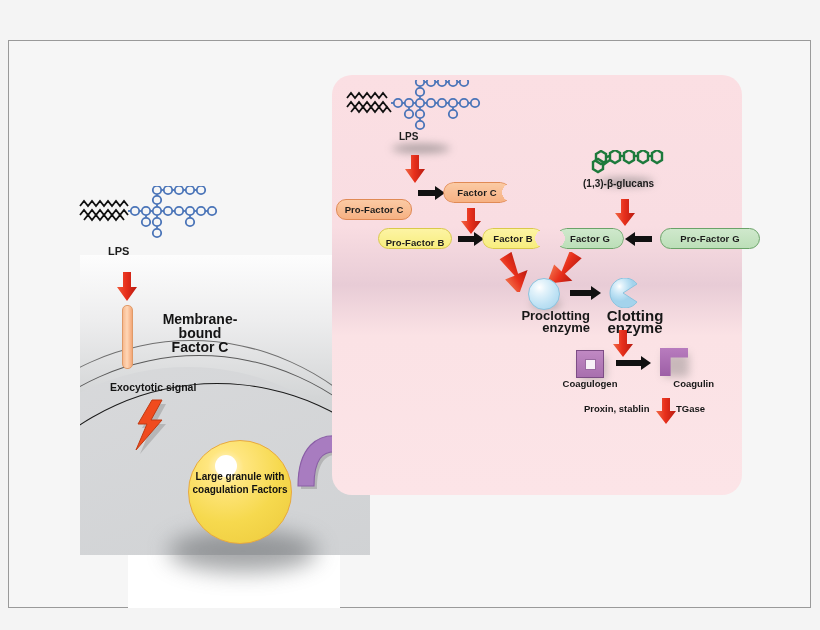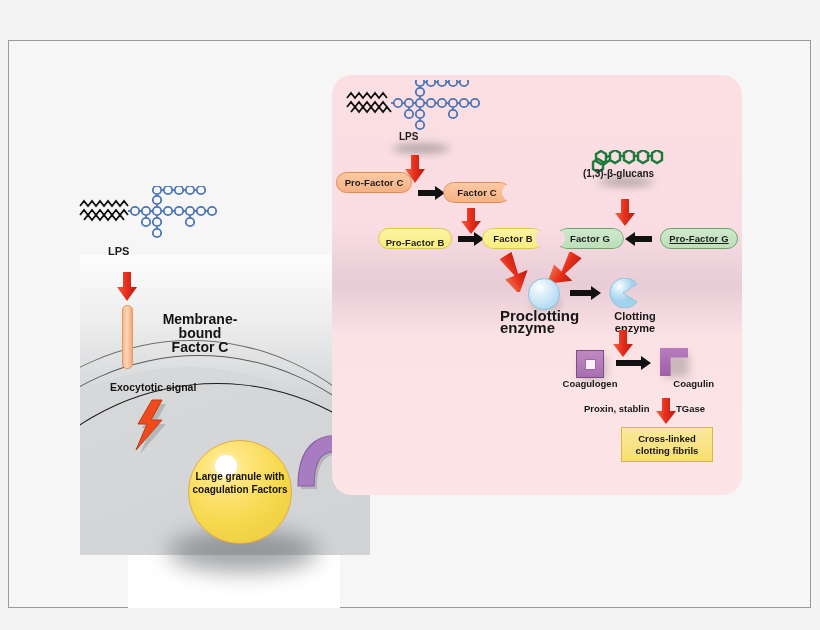--- a/index.html
+++ b/index.html
@@ -80,24 +80,24 @@
      border-top:7px solid transparent;border-bottom:7px solid transparent;}
   .blackarrow.left:after{right:auto;left:-9px;border-left:none;border-right:10px solid #111;}
 
   .ra{position:absolute;}
 
   .shadowblob{position:absolute;background:#6b6b6b;border-radius:50%;filter:blur(4px);opacity:.55;}
 
   #procEnz{position:absolute;left:528px;top:278px;width:30px;height:30px;border-radius:50%;
      background:radial-gradient(circle at 35% 28%, #ffffff 0%, #e4f3fb 22%, #bfe2f4 60%, #a3d3ec 100%);
      border:1px solid #8cc3de;}
-  #procLabel{position:absolute;left:500px;top:310px;width:90px;text-align:left;font-size:15px;
+  #procLabel{position:absolute;left:500px;top:310px;width:90px;text-align:right;font-size:13px;
      font-weight:700;color:#171717;line-height:12px;}
   #clotEnz{position:absolute;left:608px;top:278px;width:30px;height:30px;}
-  #clotLabel{position:absolute;left:595px;top:310px;width:80px;text-align:center;font-size:11px;
+  #clotLabel{position:absolute;left:595px;top:310px;width:80px;text-align:center;font-size:15px;
      font-weight:700;color:#171717;line-height:12px;}
 
   #coagulogen{position:absolute;left:576px;top:350px;width:26px;height:26px;
      background:linear-gradient(180deg,#c089c3 0%,#a86fae 100%);border:1.3px solid #7d4d85;}
   #coagCenter{position:absolute;left:585px;top:359px;width:9px;height:9px;background:#f7f1f7;
      border:1px solid #9a6aa1;}
   #coagulogenLabel{position:absolute;left:552px;top:378px;width:76px;text-align:center;font-size:9.5px;
      font-weight:700;color:#171717;}
   #coagulin{position:absolute;left:660px;top:348px;width:28px;height:28px;
      background:linear-gradient(180deg,#b87cbe 0%,#9d5fa6 100%);
@@ -106,21 +106,21 @@
      font-weight:700;color:#171717;}
 
   #proxinLabel{position:absolute;left:584px;top:403px;font-size:9.5px;font-weight:700;color:#171717;}
   #tgaseLabel{position:absolute;left:676px;top:403px;font-size:9.5px;font-weight:700;color:#171717;}
   #fibrilBox{position:absolute;left:621px;top:427px;width:90px;height:33px;
      background:linear-gradient(180deg,#fbe99a 0%,#f7dd72 100%);border:1.2px solid #d8b93f;
      display:flex;align-items:center;justify-content:center;text-align:center;
      font-size:9.5px;font-weight:700;color:#171717;line-height:12px;}
 
   #lpsRightLabel{position:absolute;left:399px;top:131px;font-size:10px;font-weight:700;color:#1c1c1c;}
-  #glucanLabel{position:absolute;left:583px;top:168px;font-size:10px;font-weight:700;color:#1c1c1c;}
+  #glucanLabel{position:absolute;left:583px;top:178px;font-size:10px;font-weight:700;color:#1c1c1c;}
 </style>
 </head>
 <body>
 
 <div id="stage">
 
   <div id="frame"></div>
 
   <div id="whitebox"></div>
   <div id="greybox2"></div>
@@ -279,21 +279,21 @@
     <defs>
         <linearGradient id="rg2" x1="0" y1="0" x2="1" y2="0">
       <stop offset="0%" stop-color="#f06a46"></stop>
           <stop offset="45%" stop-color="#e8301c"></stop>
       <stop offset="100%" stop-color="#b81a10"></stop>
         </linearGradient>
       </defs>
     <path d="M8,0 L16,0 L16,14 L22,14 L12,28 L2,14 L8,14 Z" fill="url(#rg2)"></path>
   </svg>
 
-  <div class="node pill orange" style="left:336px;top:172px;width:76px;height:21px;">
+  <div class="node pill orange" style="left:336px;top:199px;width:76px;height:21px;border-radius:10px;">
     <span>Pro-Factor C</span>
   </div>
   <div class="blackarrow" style="left:418px;top:190px;width:18px;"></div>
 
   <div class="node notch-r orange" style="left:443px;top:182px;width:68px;height:21px;">
     <span>Factor C</span>
   </div>
 
   <svg class="ra" style="left:459px;top:208px;" width="24" height="27">
     <path d="M8,0 L16,0 L16,13 L22,13 L12,26 L2,13 L8,13 Z" fill="url(#rg2)"></path>
@@ -328,21 +328,21 @@
 
   <svg class="ra" style="left:613px;top:199px;" width="24" height="28">
     <path d="M8,0 L16,0 L16,14 L22,14 L12,27 L2,14 L8,14 Z" fill="url(#rg2)"></path>
   </svg>
 
   <div class="node notch-l green" style="left:556px;top:228px;width:68px;height:21px;align-items:center;">
     <span>Factor G</span>
   </div>
   <div class="blackarrow left" style="left:634px;top:236px;width:18px;"></div>
 
-  <div class="node pill green" style="left:660px;top:228px;width:78px;height:21px;text-decoration:underline;">
+  <div class="node pill green" style="left:660px;top:228px;width:100px;height:21px;">
     <span>Pro-Factor G</span>
   </div>
 
   <svg class="ra" style="left:495px;top:252px;" width="56" height="40">
     <path d="M14,0 L28,0 L22,22 L32,24 L12,40 L8,20 L18,22 Z" fill="url(#rg2)" transform="rotate(-32 22 20)"></path>
   </svg>
   <svg class="ra" style="left:544px;top:252px;" width="56" height="40">
     <path d="M14,0 L28,0 L22,22 L32,24 L12,40 L8,20 L18,22 Z" fill="url(#rg2)" transform="rotate(32 22 20)"></path>
   </svg>
 
@@ -385,20 +385,14 @@
   <div class="shadowblob" style="left:663px;top:353px;width:26px;height:24px;border-radius:3px;opacity:.35;"></div>
   <div id="coagulin"></div>
   <div id="coagulinLabel">Coagulin</div>
 
   <div id="proxinLabel">Proxin, stablin</div>
   <svg class="ra" style="left:655px;top:398px;" width="22" height="27">
     <path d="M7,0 L15,0 L15,13 L21,13 L11,26 L1,13 L7,13 Z" fill="url(#rg2)"></path>
   </svg>
   <div id="tgaseLabel">TGase</div>
 
-  <div id="fibrilBox">
-    <div>
-      <span>Cross-linked</span><br>
-      <span>clotting fibrils</span>
-    </div>
-  </div>
 
 </div>
 
 </body></html>

